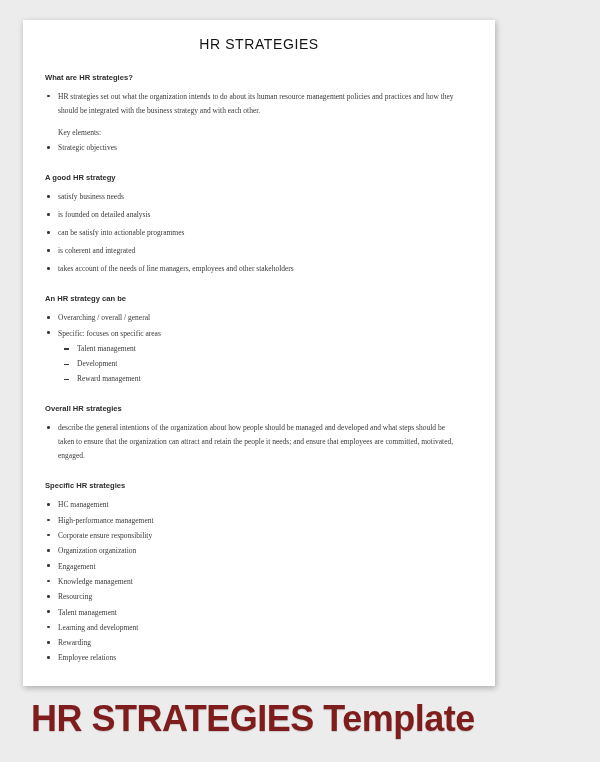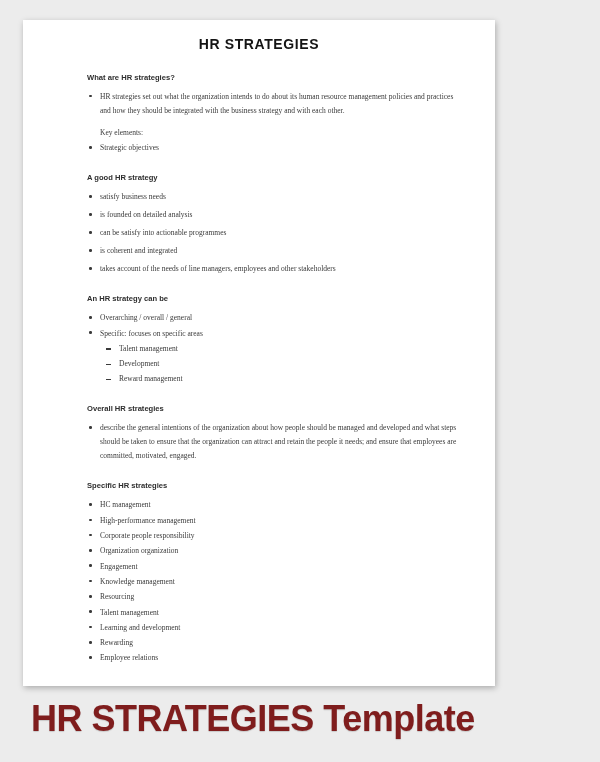--- a/index.html
+++ b/index.html
@@ -7,24 +7,24 @@
   .stage{position:relative;width:600px;height:762px;background:#ececec;}
 
   
   .page{
     position:absolute;left:23px;top:20px;width:472px;height:666px;
     background:#ffffff;box-shadow:1px 2px 6px rgba(0,0,0,.28);
     overflow:hidden;box-sizing:border-box;
   }
   .doc-title{
     margin:0;padding-top:16px;text-align:center;
-    font-size:14px;font-weight:bold;letter-spacing:.6px;color:#141414;
+    font-size:14px;font-weight:normal;letter-spacing:.6px;color:#141414;
   }
   .doc-body{
-    margin-top:19px;padding-left:64px;padding-right:34px;
+    margin-top:19px;padding-left:22px;padding-right:34px;
     font-size:7.5px;color:#3a3a3a;line-height:14px;
   }
   .doc-body section{margin:0 0 0 0;}
   .doc-body section + section{margin-top:16px;}
   .doc-body h3{
     margin:0 0 5px 0;font-size:7.6px;font-weight:bold;color:#2e2e2e;line-height:14px;
   }
   .doc-body ul{list-style:none;margin:0;padding:0;}
   .doc-body li{position:relative;padding-left:13px;margin:0 0 1.3px 0;font-family:Liberation Serif, serif;}
   .doc-body ul.loose li{margin-bottom:4px;}
@@ -90,21 +90,21 @@
           <h3>Overall HR strategies</h3>
           <ul>
             <li class="dot"><span>describe the general intentions of the organization about how people should be managed and developed and what steps should be taken to ensure that the organization can attract and retain the people it needs; and ensure that employees are committed, motivated, engaged.</span></li>
           </ul>
         </section>
         <section>
           <h3>Specific HR strategies</h3>
           <ul>
             <li class="dot"><span>HC management</span></li>
             <li class="dot"><span>High-performance management</span></li>
-            <li class="dot"><span>Corporate people responsibility</span></li>
+            <li class="dot"><span>Corporate ensure responsibility</span></li>
             <li class="dot"><span>Organization organization</span></li>
             <li class="dot"><span>Engagement</span></li>
             <li class="dot"><span>Knowledge management</span></li>
             <li class="dot"><span>Resourcing</span></li>
             <li class="dot"><span>Talent management</span></li>
             <li class="dot"><span>Learning and development</span></li>
             <li class="dot"><span>Rewarding</span></li>
             <li class="dot"><span>Employee relations</span></li>
           </ul>
         </section>

